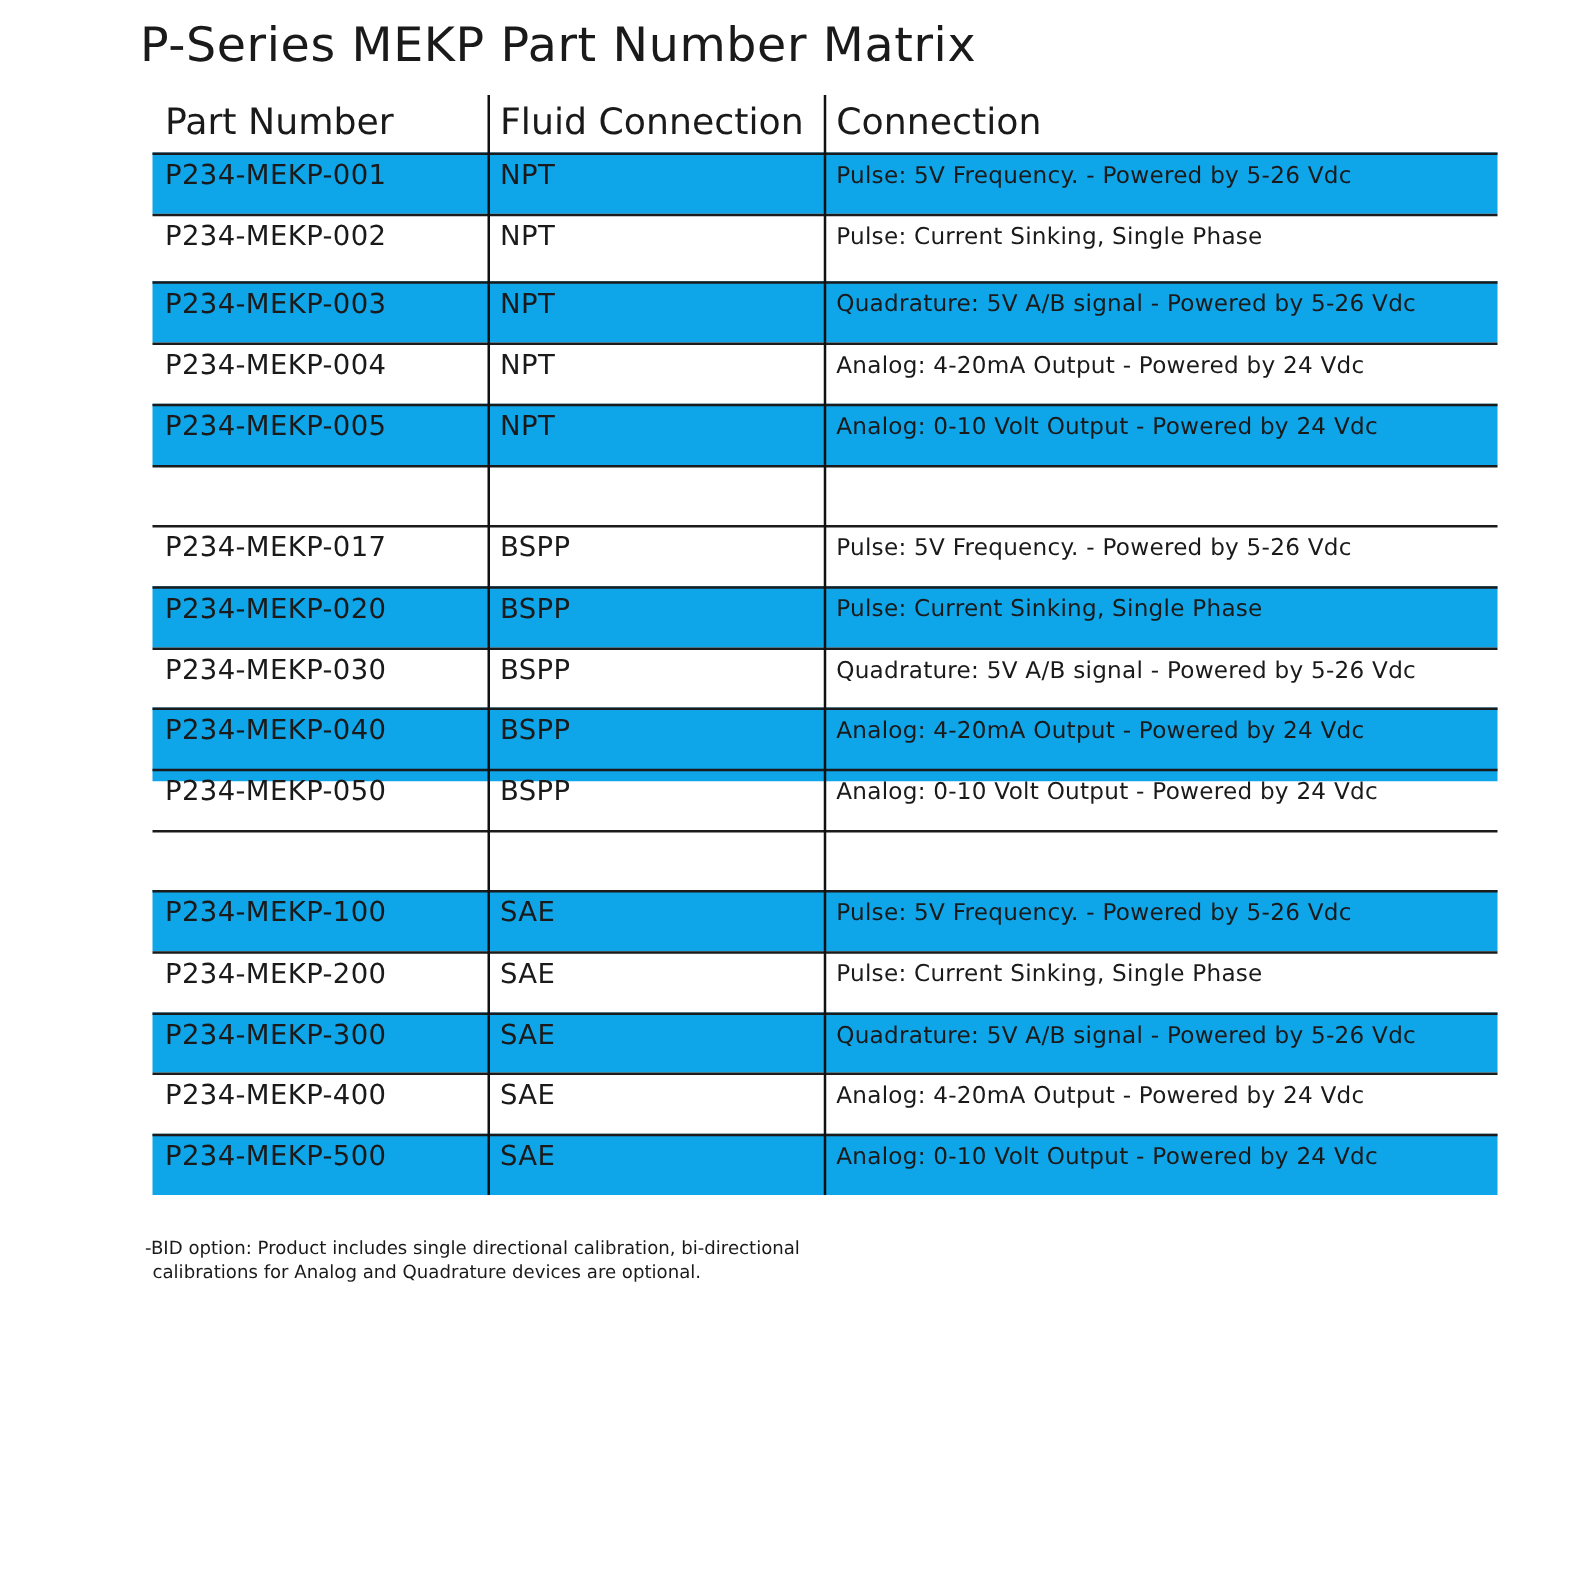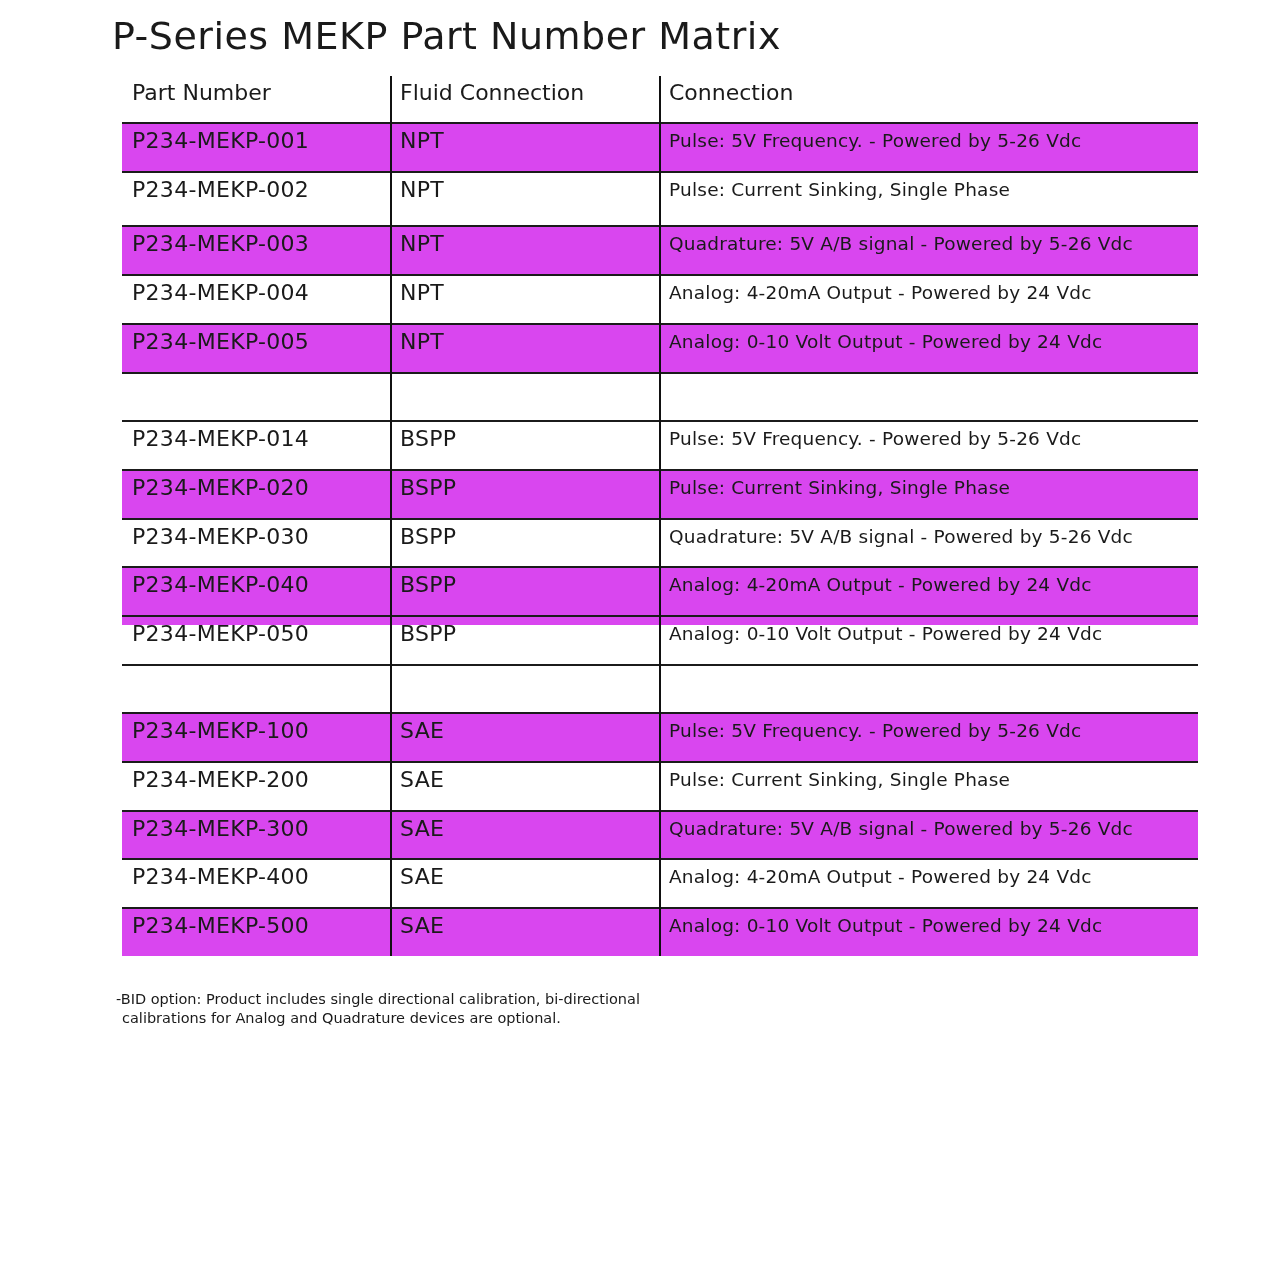--- a/index.html
+++ b/index.html
@@ -2,23 +2,23 @@
 <html><head>
 <meta charset="utf-8">
 <style>
   html, body { margin:0; padding:0; background:#ffffff; }
   body { width:1275px; height:1275px; position:relative; overflow:hidden;
          font-family:"DejaVu Sans", sans-serif; color:#1a1a1a; }
   .title { position:absolute; left:112px; top:14px; font-size:38px; font-weight:400;
            letter-spacing:0.5px; color:#1a1a1a; }
   .vline { position:absolute; width:2px; background:#111; top:76px; height:880px; }
   .hdr { position:absolute; top:76px; left:122px; width:1076px; height:46px; }
-  .hdr span { position:absolute; top:4px; font-size:22px; }
+  .hdr span { position:absolute; top:4px; font-size:29px; }
   .row { position:absolute; left:122px; width:1076px; border-top:2px solid #1b1b1b; box-sizing:border-box; }
-  .row.blue { background:#d946ef; }
+  .row.blue { background:#0ea5e9; }
   .row span { position:absolute; top:4px; }
   .c1 { left:10px; font-size:22px; letter-spacing:0.3px; }
   .c2 { left:278px; font-size:22px; letter-spacing:0.3px; }
   .c3 { left:547px; font-size:18.5px; top:6px !important; letter-spacing:0.2px; }
   .notes { position:absolute; left:116px; top:990px; font-size:14.5px; line-height:19px; color:#1a1a1a; }
   .notes p { margin:0 0 18px 0; }
   .notes .indent { padding-left:6px; }
 </style>
 </head>
 <body>
@@ -56,21 +56,21 @@
         <span class="c1">P234-MEKP-005</span>
         <span class="c2">NPT</span>
         <span class="c3">Analog: 0-10 Volt Output - Powered by 24 Vdc</span>
       </div>
       <div class="row" style="top: 372px; height: 48px;">
         <span class="c1"></span>
         <span class="c2"></span>
         <span class="c3"></span>
       </div>
       <div class="row" style="top: 420px; height: 49px;">
-        <span class="c1">P234-MEKP-014</span>
+        <span class="c1">P234-MEKP-017</span>
         <span class="c2">BSPP</span>
         <span class="c3">Pulse: 5V Frequency. - Powered by 5-26 Vdc</span>
       </div>
       <div class="row blue" style="top: 469px; height: 49px;">
         <span class="c1">P234-MEKP-020</span>
         <span class="c2">BSPP</span>
         <span class="c3">Pulse: Current Sinking, Single Phase</span>
       </div>
       <div class="row" style="top: 518px; height: 48px;">
         <span class="c1">P234-MEKP-030</span>

